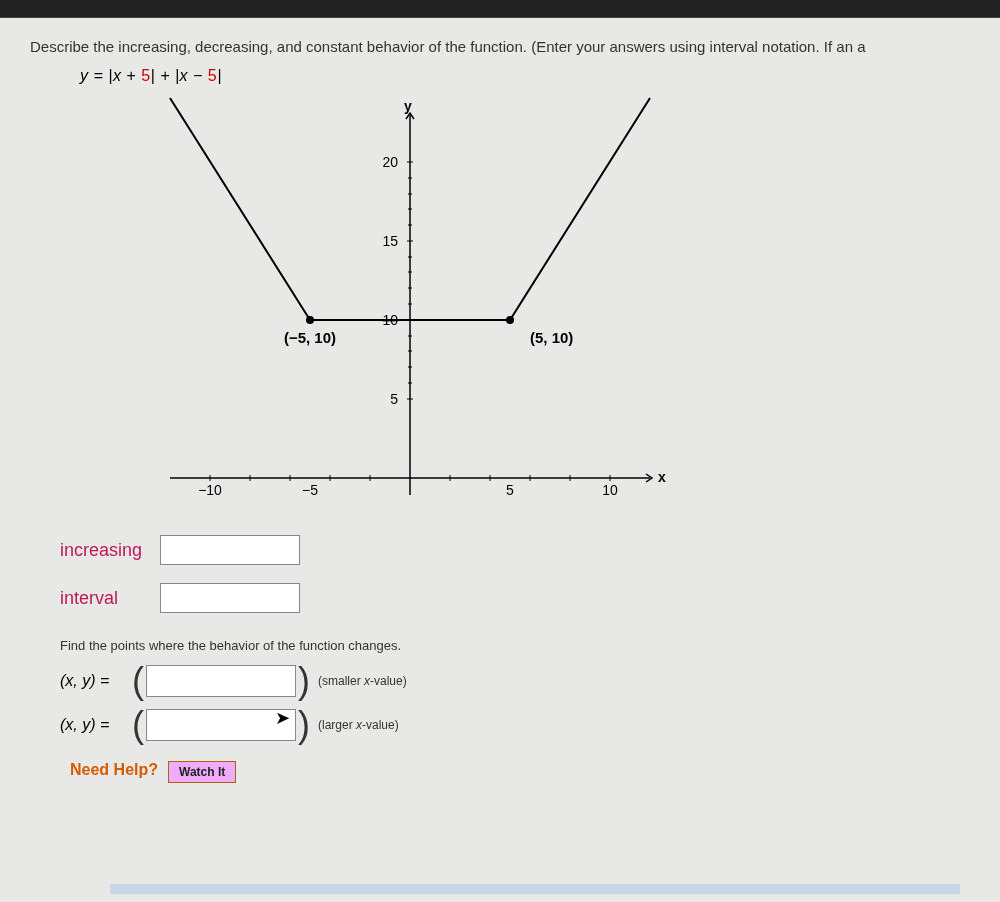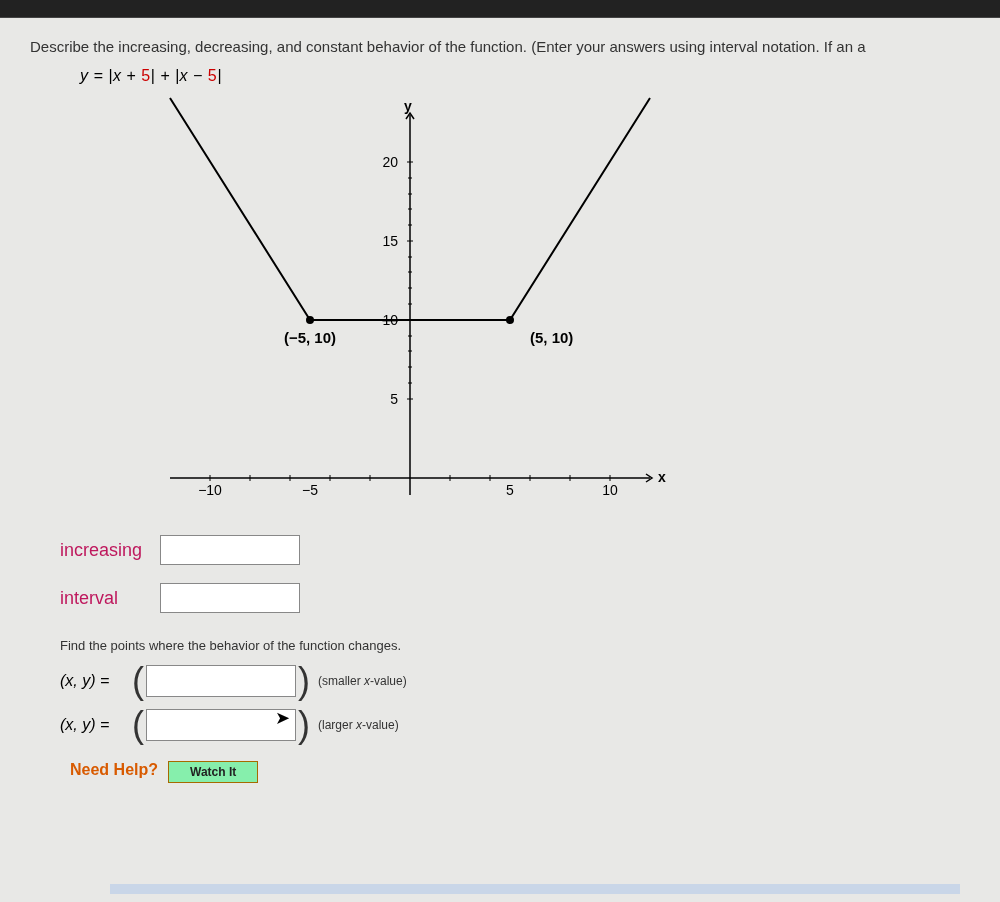--- a/index.html
+++ b/index.html
@@ -108,23 +108,23 @@
     display: flex;
     align-items: flex-start;
     gap: 10px;
   }
   .need-help {
     color: #d85a00;
     font-weight: bold;
     font-size: 16px;
   }
   .watch-btn {
-    background: #86efac;
+    background: #f0abfc;
     border: 1px solid #a66a00;
-    padding: 3px 21px;
+    padding: 3px 10px;
     font-size: 12px;
     font-weight: bold;
     color: #222;
     cursor: pointer;
   }
   .bottom-strip {
     position:absolute;
     bottom: 8px;
     left: 110px;
     right: 40px;

